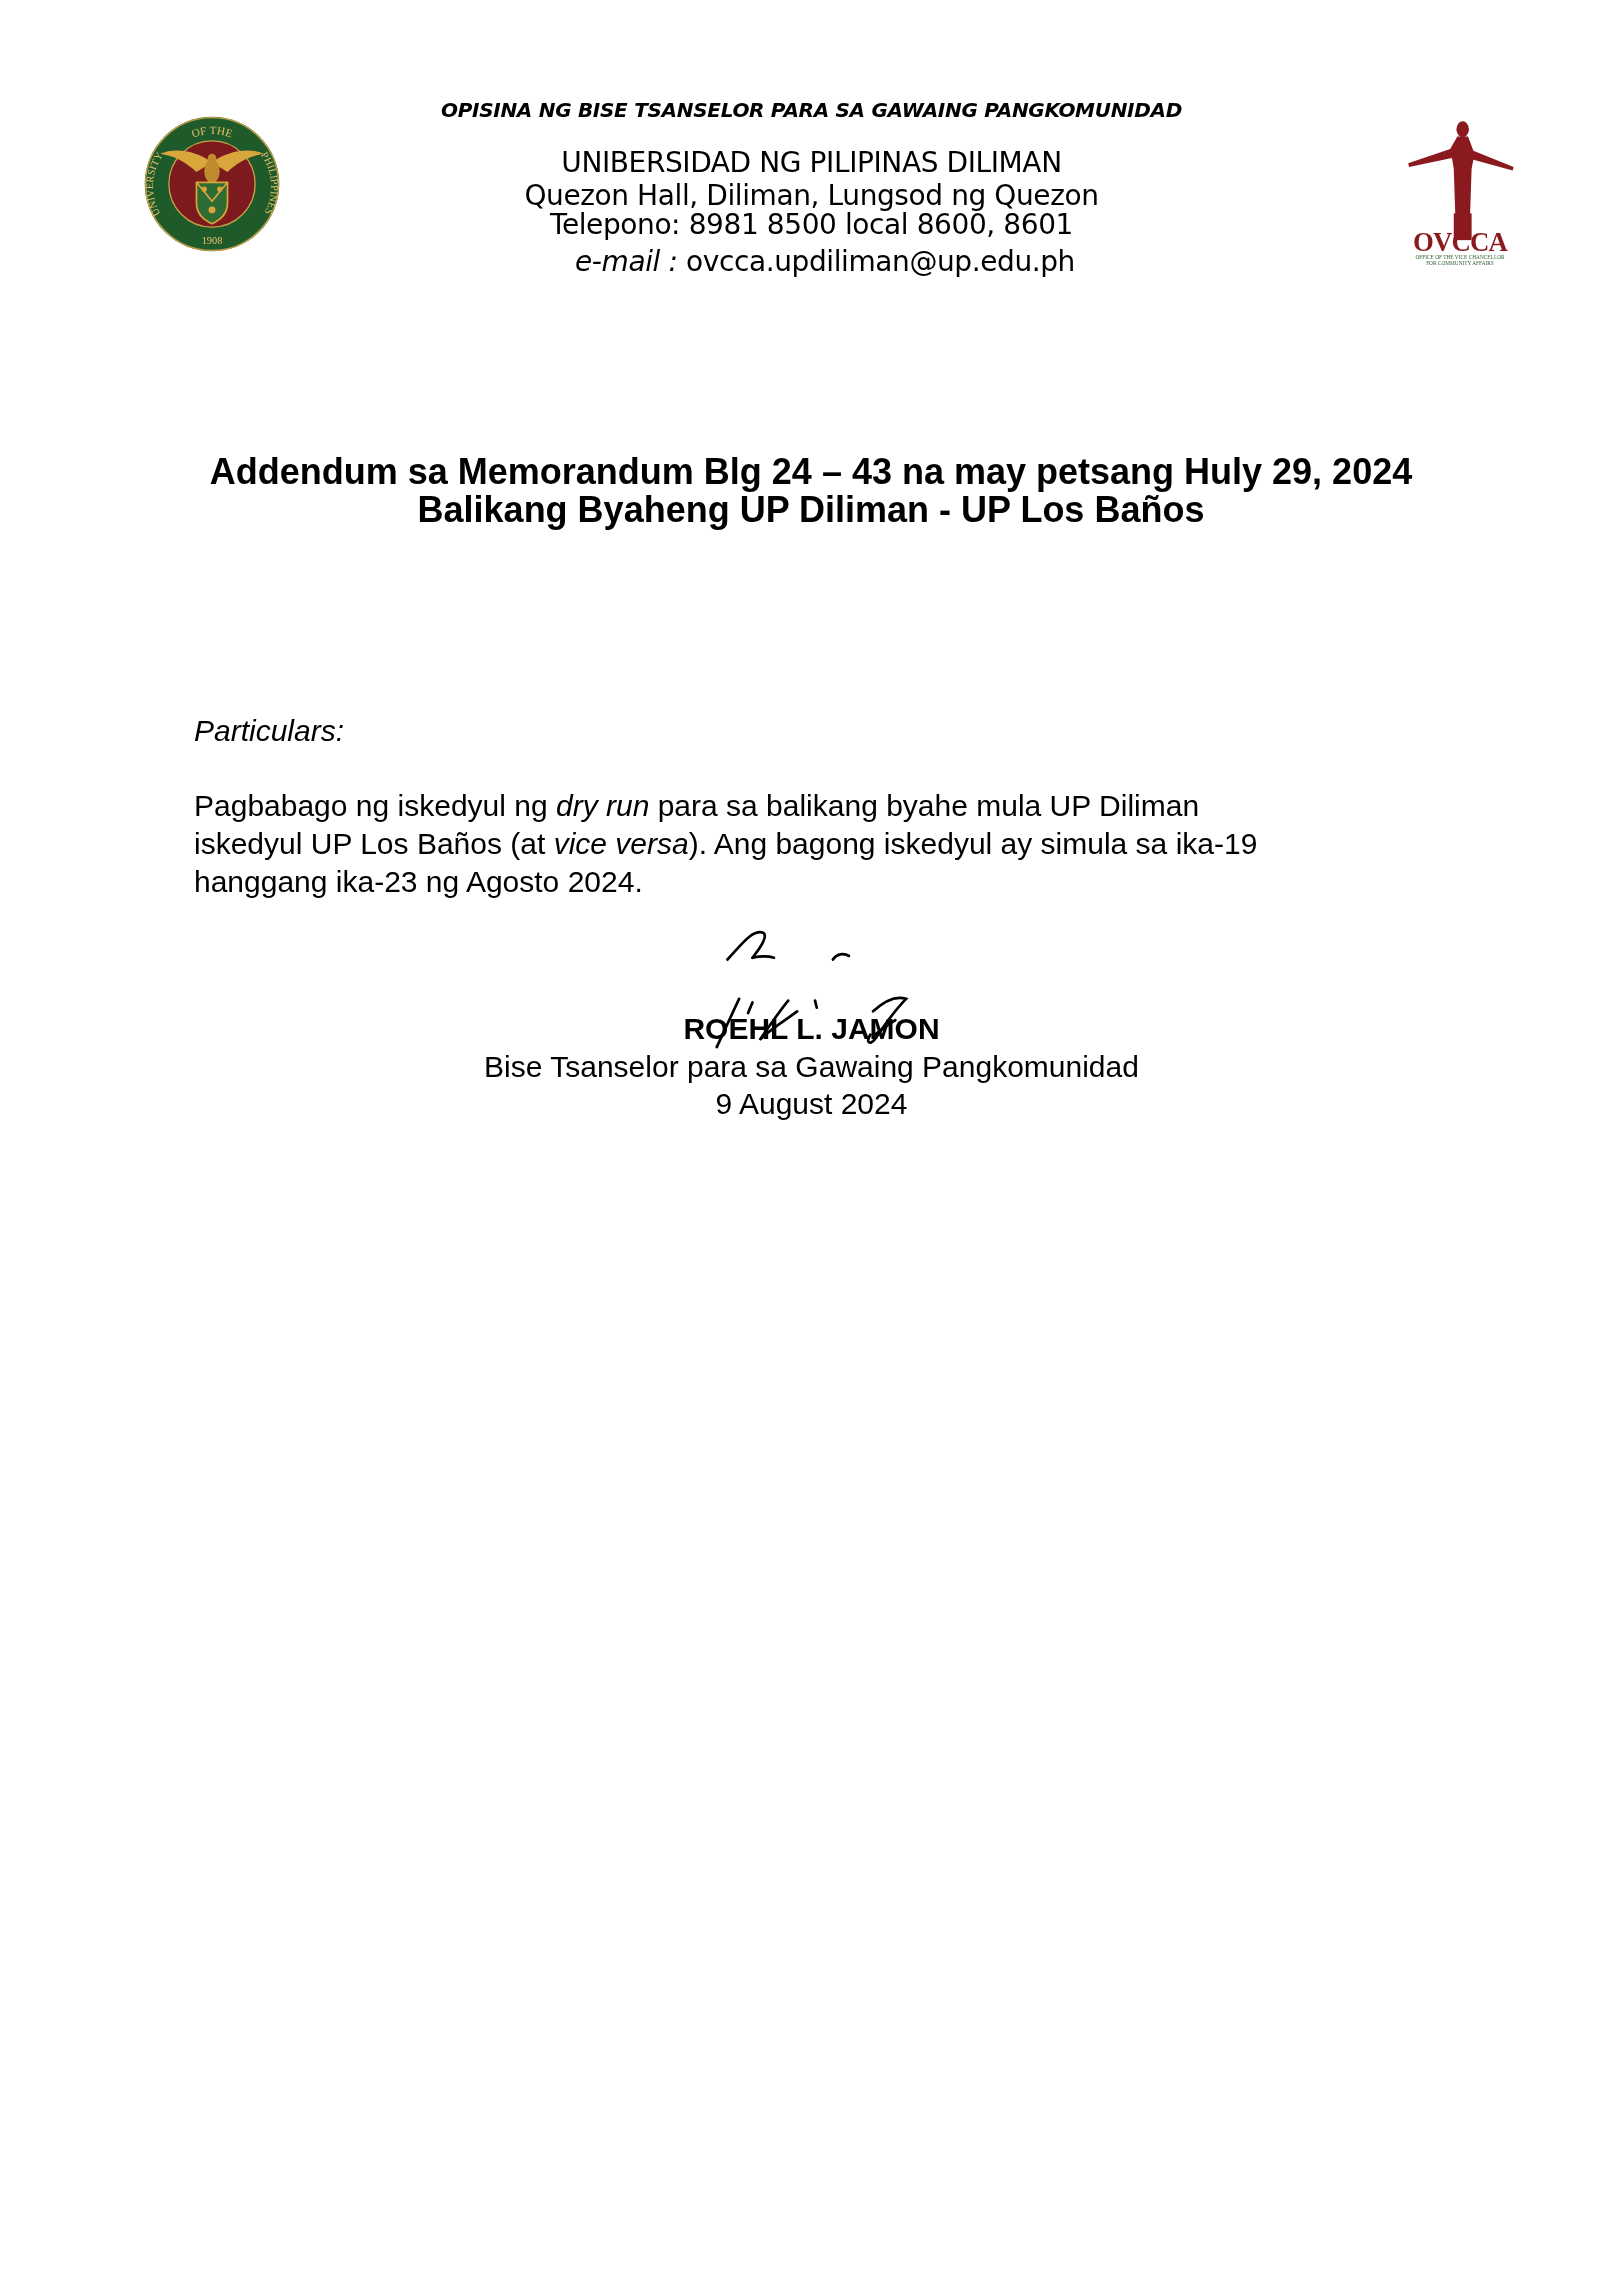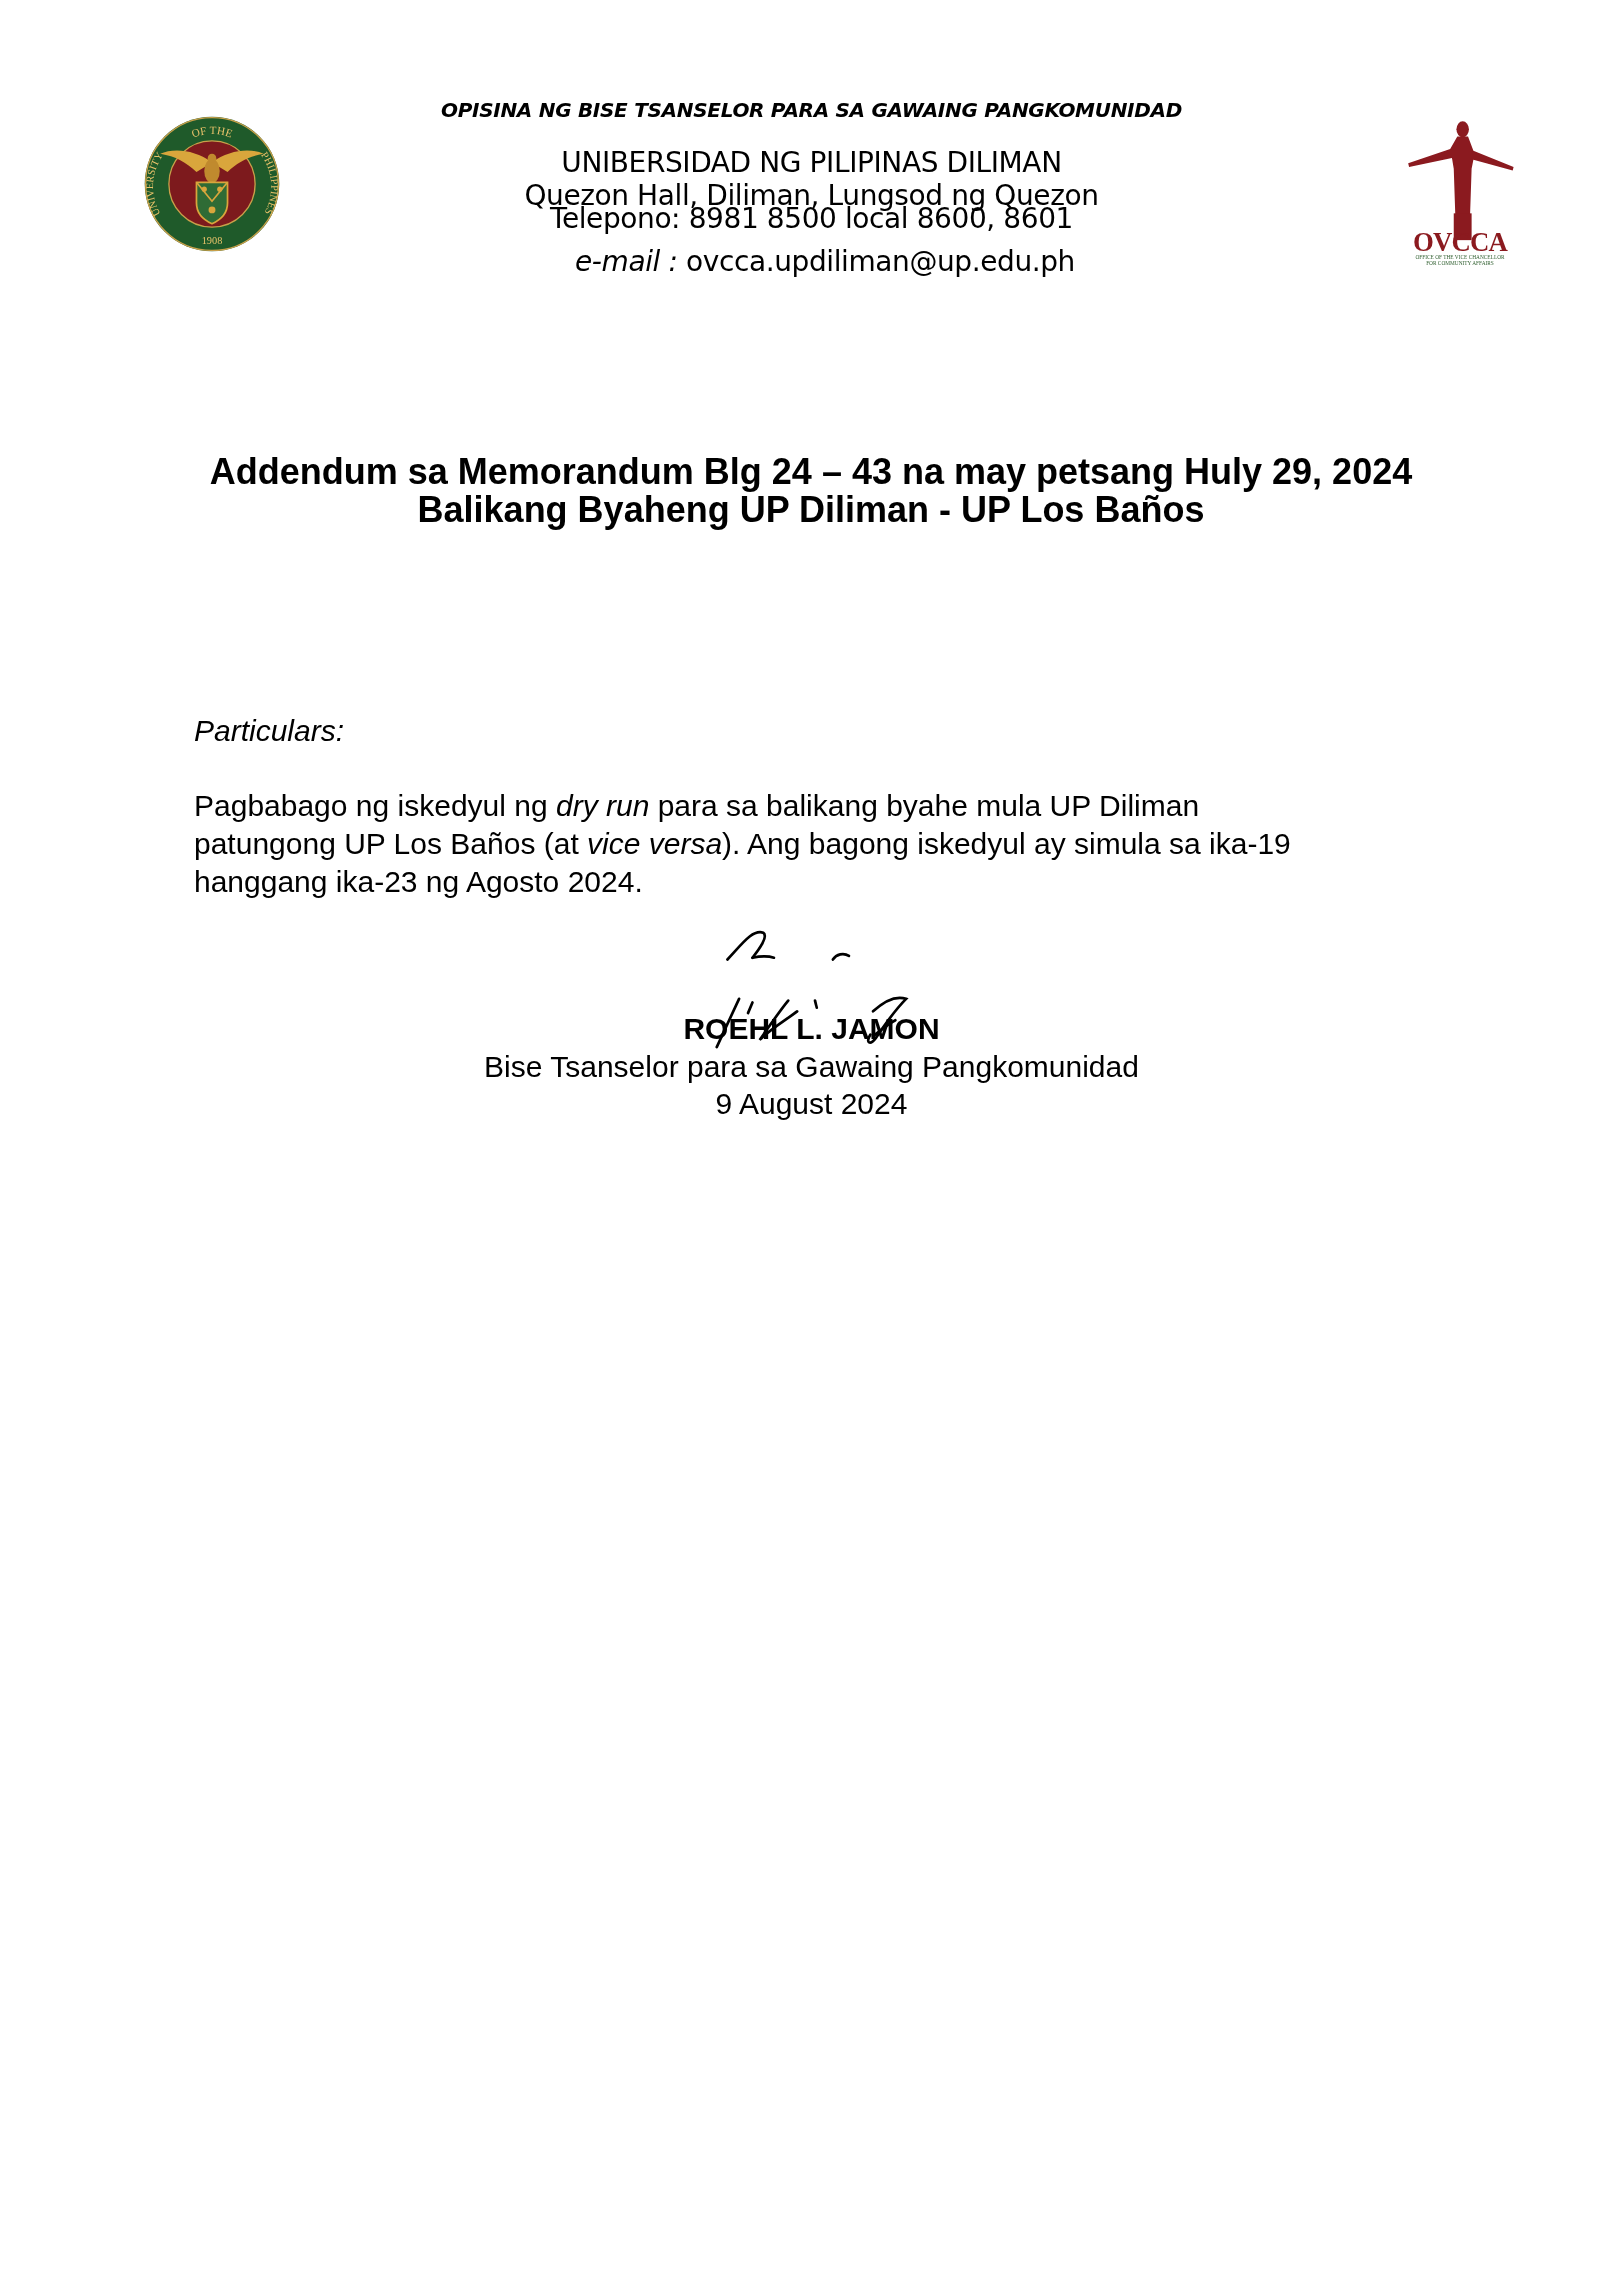--- a/index.html
+++ b/index.html
@@ -7,21 +7,21 @@
   .page { position: absolute; left: 0; top: 0; width: 1622px; height: 2293px; background: #fff; }
 
   
   .seal { position: absolute; left: 143px; top: 115px; width: 138px; height: 138px; }
   .ovcca-logo { position: absolute; left: 1393px; top: 115px; width: 134px; height: 152px; }
   .lh { position: absolute; left: 269px; width: 1085px; text-align: center; font-family: "DejaVu Sans", sans-serif; white-space: nowrap; }
   .lh-title { top: 98px; font-size: 20px; font-weight: bold; letter-spacing: -0.3px; font-style: italic; }
   .lh-line { font-size: 28px; letter-spacing: -0.4px; }
   .lh-1 { top: 146px; }
   .lh-2 { top: 179px; }
-  .lh-3 { top: 202px; }
+  .lh-3 { top: 208px; }
   .lh-4 { top: 245px; }
   .lh-4 .em { font-style: italic; margin-left: 27px; }
 
   
   .subject { position: absolute; left: 179px; width: 1264px; text-align: center; font-family: "Liberation Sans", sans-serif; font-weight: bold; font-size: 36px; }
   .subject-1 { top: 451px; }
   .subject-2 { top: 489px; }
 
   
   .body-text { position: absolute; left: 194px; font-family: "Liberation Sans", sans-serif; font-size: 30px; white-space: nowrap; margin-top: 37px; }
@@ -91,21 +91,21 @@
 
   <div class="subject subject-1">Addendum sa Memorandum Blg 24 – 43 na may petsang Huly 29, 2024</div>
   <div class="subject subject-2">Balikang Byaheng UP Diliman - UP Los Baños</div>
 
   <div class="body-text particulars">Particulars:</div>
 
   <div class="body-text pl-1">
     <span>Pagbabago ng iskedyul ng </span><span class="it">dry run</span><span> para sa balikang byahe mula UP Diliman</span>
   </div>
   <div class="body-text pl-2">
-    <span>patungong UP Los Baños (at </span><span class="it">vice versa</span><span>). Ang bagong iskedyul ay simula sa ika-19</span>
+    <span>iskedyul UP Los Baños (at </span><span class="it">vice versa</span><span>). Ang bagong iskedyul ay simula sa ika-19</span>
   </div>
   <div class="body-text pl-3">
     <span>hanggang ika-23 ng Agosto 2024.</span>
   </div>
 
   <div class="sig-text sig-name">ROEHL L. JAMON</div>
   <div class="sig-text sig-title">Bise Tsanselor para sa Gawaing Pangkomunidad</div>
   <div class="sig-text sig-date">9 August 2024</div>
 
   <svg class="sig-svg" viewBox="0 0 340 150">

